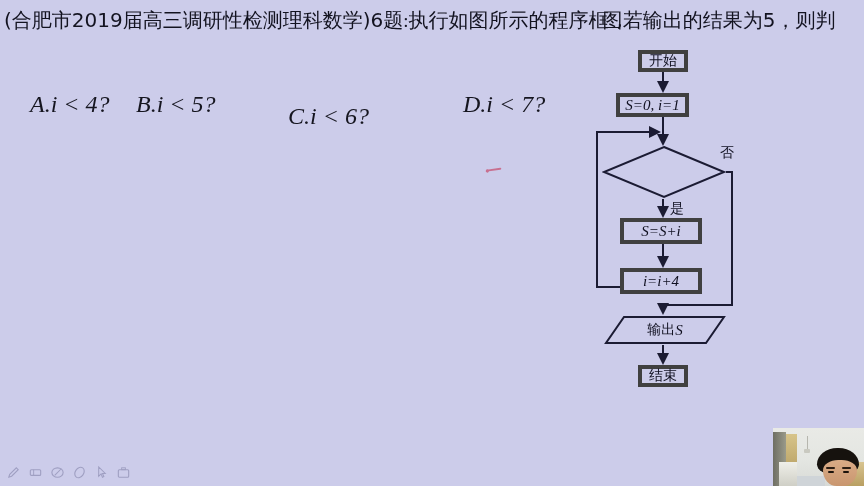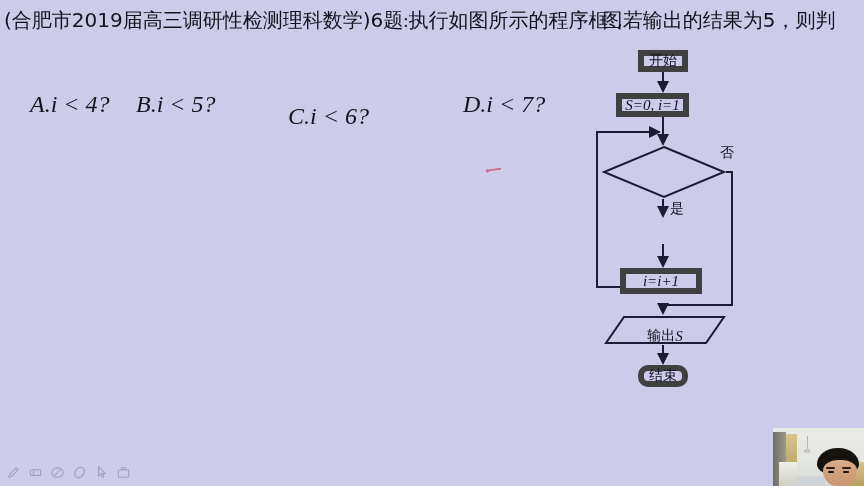--- a/index.html
+++ b/index.html
@@ -39,51 +39,51 @@
   }
   #choiceA{left:30px;}
   #choiceB{left:136px;}
   #choiceC{left:288px;margin-top:12px;}
   #choiceD{left:455px;margin-left:8px;}
 
   
   #flow{position:absolute;left:560px;top:40px;width:230px;height:360px;}
   .node{
     position:absolute;
-    border:6px solid #404040;
+    border:4px solid #404040;
     background:transparent;
     display:flex;align-items:center;justify-content:center;
     color:#101020;
     box-sizing:border-box;
     white-space:nowrap;
   }
   .node.cjk{font-family:"DejaVu Sans","Liberation Sans",sans-serif;font-size:14px;}
   .node.math{font-family:"Liberation Serif","DejaVu Serif",serif;font-size:15px;font-style:italic;}
 
   
   #startBox{left:78px;top:10px;width:50px;height:22px;}
-  #endBox{left:78px;top:325px;width:50px;height:22px;border-radius:10px;}
+  #endBox{left:78px;top:325px;width:50px;height:22px;}
 
   
   #initBox{left:56px;top:53px;width:73px;height:24px;}
   #sumBox{left:60px;top:178px;width:82px;height:26px;}
   #incBox{left:60px;top:228px;width:82px;height:26px;}
 
   
   #diamond{
     position:absolute;left:42px;top:105px;width:124px;height:54px;
   }
   #diamond svg{display:block;}
 
   
   #outBox{position:absolute;left:44px;top:275px;width:122px;height:30px;}
   #outBox svg{position:absolute;left:0;top:0;}
   #outBox .olabel{
     position:absolute;left:0;top:0;width:122px;height:30px;
-    display:flex;align-items:flex-end;justify-content:center;
+    display:flex;align-items:center;justify-content:center;
     font-family:"DejaVu Sans","Liberation Sans",sans-serif;font-size:14px;color:#101020;
   }
   #outBox .olabel i{font-family:"Liberation Serif",serif;font-style:italic;font-size:15px;}
 
   
   #wires{position:absolute;left:0;top:0;width:230px;height:360px;overflow:visible;}
 
   .branchlabel{
     position:absolute;
     font-family:"DejaVu Sans","Liberation Sans",sans-serif;
@@ -197,23 +197,26 @@
     <div id="diamond">
       <svg width="124" height="54" viewBox="0 0 124 54">
         <polygon points="62,2 122,27 62,52 2,27" fill="none" stroke="#1b1b33" stroke-width="2"></polygon>
       </svg>
       <span style="position:absolute;left:0;top:0;width:124px;height:54px;display:flex;align-items:center;justify-content:center;font-family:'Liberation Serif',serif;font-style:italic;font-size:15px;color:#101020;"></span>
     </div>
 
     <div class="branchlabel" id="labelYes">是</div>
     <div class="branchlabel" id="labelNo">否</div>
 
+    <div class="node math" id="sumBox">
+      <span>S=S+i</span>
+    </div>
 
     <div class="node math" id="incBox">
-      <span>i=i+1</span>
+      <span>i=i+4</span>
     </div>
 
     <div id="outBox">
       <svg width="122" height="30" viewBox="0 0 122 30">
         <polygon points="20,2 120,2 102,28 2,28" fill="none" stroke="#1b1b33" stroke-width="2"></polygon>
       </svg>
       <span class="olabel">
         <span>输出</span>
           <i>S</i>
       </span>

